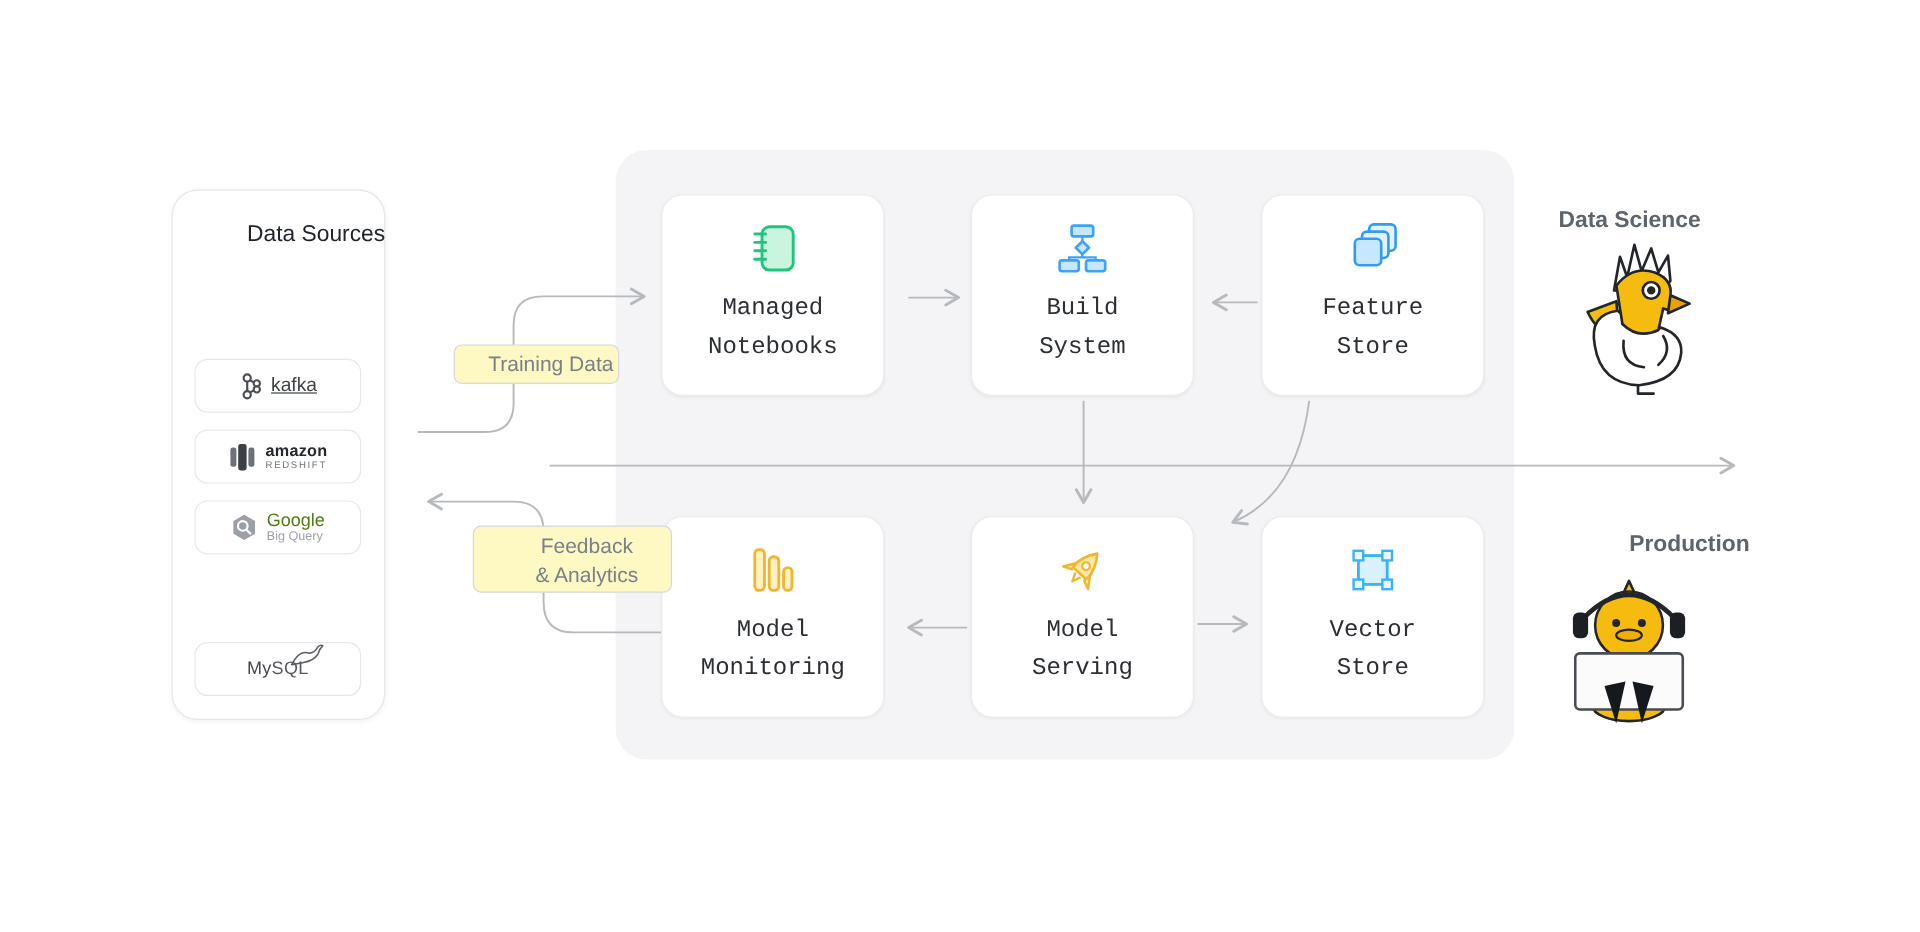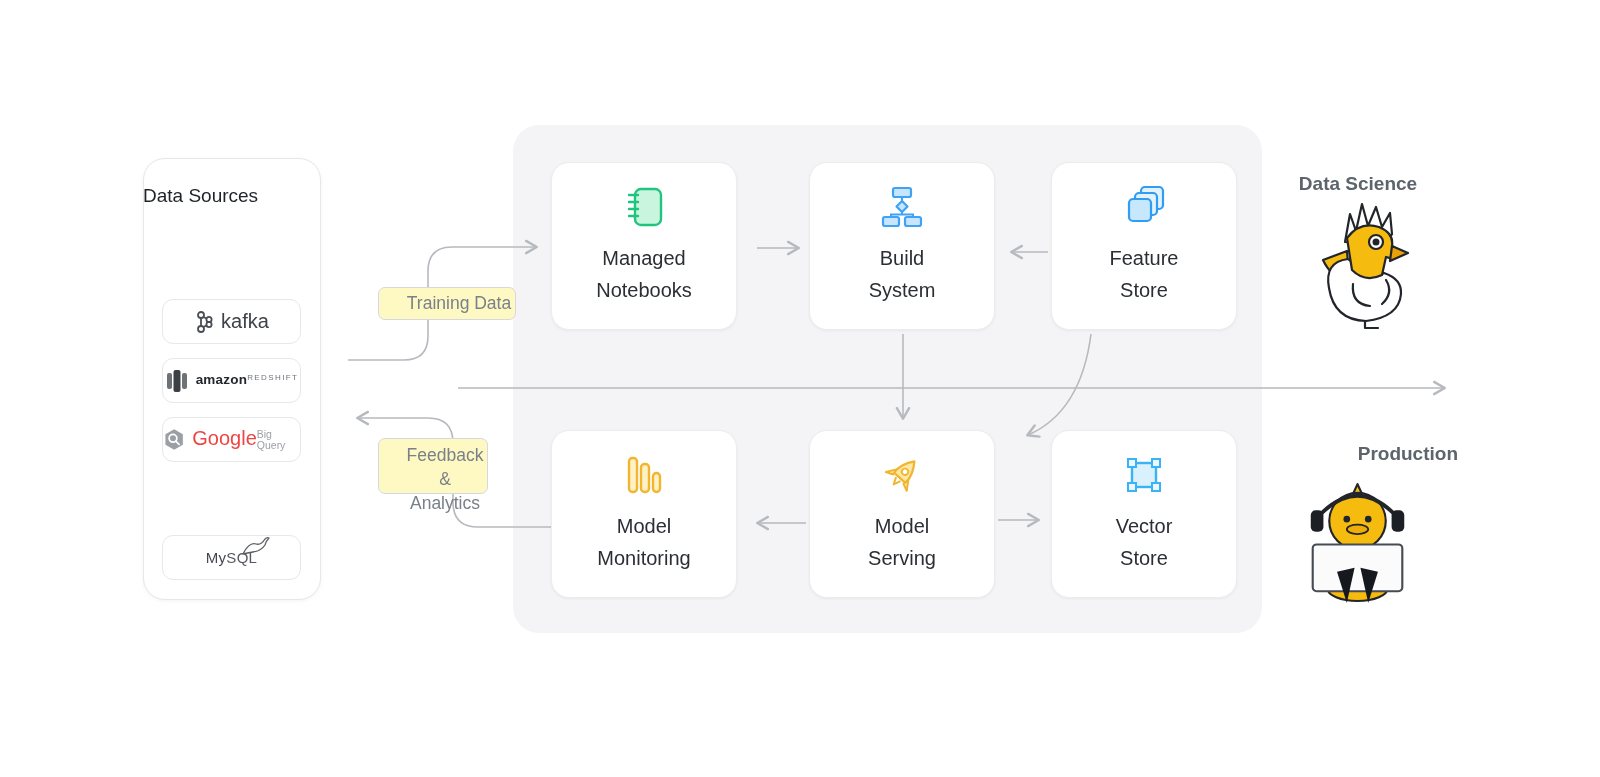--- a/index.html
+++ b/index.html
@@ -10,53 +10,53 @@
   .arrows{position:absolute;left:0;top:0;width:1600px;height:777px;z-index:2;pointer-events:none;}
 
   
   .stage{position:absolute;left:513px;top:125px;width:749px;height:508px;
          background:#f4f4f6;border-radius:26px;z-index:1;}
 
   
   .src-panel{position:absolute;left:143px;top:158px;width:178px;height:442px;background:#fff;
              border:1px solid #e6e7e9;border-radius:22px;z-index:3;
              box-shadow:0 1px 4px rgba(20,22,26,.05);box-sizing:border-box;}
-  .src-title{position:absolute;left:143px;top:185px;width:178px;text-align:left;
+  .src-title{position:absolute;left:143px;top:185px;width:178px;text-align:right;
              font-size:19px;font-weight:500;color:#1f2329;z-index:4;}
   .src-card{position:absolute;left:162px;width:139px;height:45px;background:#fff;
             border:1px solid #e7e8ea;border-radius:11px;display:flex;align-items:center;
             justify-content:center;gap:7px;z-index:4;box-sizing:border-box;}
   .sc-1{top:240px}.sc-2{top:299px}.sc-3{top:358px}.sc-4{top:417px}.sc-5{top:476px}.sc-6{top:535px}
   .logo-txt{font-size:17px;color:#9ba0a7;letter-spacing:.2px;}
-  .kafka-txt{font-size:20px;color:#3f4348;font-weight:500;}
-  .stack{display:flex;line-height:1.05;align-items:flex-start;}
+  .kafka-txt{font-size:16px;color:#3f4348;font-weight:500;text-decoration:underline;}
+  .stack{display:flex;flex-direction:column;line-height:1.05;align-items:flex-start;}
   .amz{font-size:13.5px;font-weight:bold;color:#24272c;letter-spacing:.2px;}
   .rsh{font-size:8px;color:#6f747a;letter-spacing:1.4px;margin-top:1px;}
-  .ggl{font-size:20px;color:#ef4444;font-weight:500;}
+  .ggl{font-size:15px;color:#4d7c0f;font-weight:500;}
   .gbq{font-size:10.5px;color:#9da1a7;margin-top:1px;}
   .mongo-txt{font-family:"Liberation Serif",serif;font-size:18px;color:#393d42;}
   .mysql-wrap{position:relative;display:flex;align-items:flex-end;}
   .my{font-size:15px;font-weight:normal;color:#44484e;letter-spacing:.3px;}
   .sql{font-size:15px;color:#55595f;letter-spacing:.3px;}
   .dolphin{position:absolute;right:-14px;top:-13px;}
 
   
   .pbox{position:absolute;width:186px;height:168px;background:#fff;border:1px solid #ececee;
         border-radius:18px;box-shadow:0 1px 3px rgba(17,20,24,.05);display:flex;
         flex-direction:column;align-items:center;padding-top:21px;box-sizing:border-box;z-index:3;}
   .bx-mn{left:551px;top:162px}.bx-bs{left:809px;top:162px}.bx-fs{left:1051px;top:162px}
   .bx-mm{left:551px;top:430px}.bx-ms{left:809px;top:430px}.bx-vs{left:1051px;top:430px}
   .pbox .ic{height:46px;margin-bottom:12px;display:flex;align-items:center;justify-content:center;}
-  .pbox .bl{font-size:20px;line-height:32px;color:#2b2f34;text-align:center;}
+  .pbox .bl{font-size:20px;line-height:32px;color:#2b2f34;text-align:center;font-family:Liberation Mono, monospace;}
 
   
   .flow-label{position:absolute;background:#fef9c3;border:1px solid #d5d8dc;border-radius:7px;
               color:#7a8089;text-align:center;z-index:5;box-sizing:border-box;padding-left:24px;}
   .fl-training{left:378px;top:287px;width:138px;height:33px;font-size:17.5px;line-height:31px;}
-  .fl-feedback{left:378px;top:438px;width:110px;height:56px;font-size:17.5px;line-height:24px;
+  .fl-feedback{left:394px;top:438px;width:166px;height:56px;font-size:17.5px;line-height:24px;
                padding-top:4px;}
 
   
   .side-label{position:absolute;width:200px;text-align:center;font-size:19px;font-weight:bold;
               color:#5d646c;z-index:3;}
   .lb-ds{left:1258px;top:173px;}
   .lb-pr{left:1258px;top:443px;text-align:right;}
   .duck{position:absolute;z-index:3;}
   .duck-ds{left:1303px;top:196px;}
   .duck-pr{left:1302px;top:482px;}

